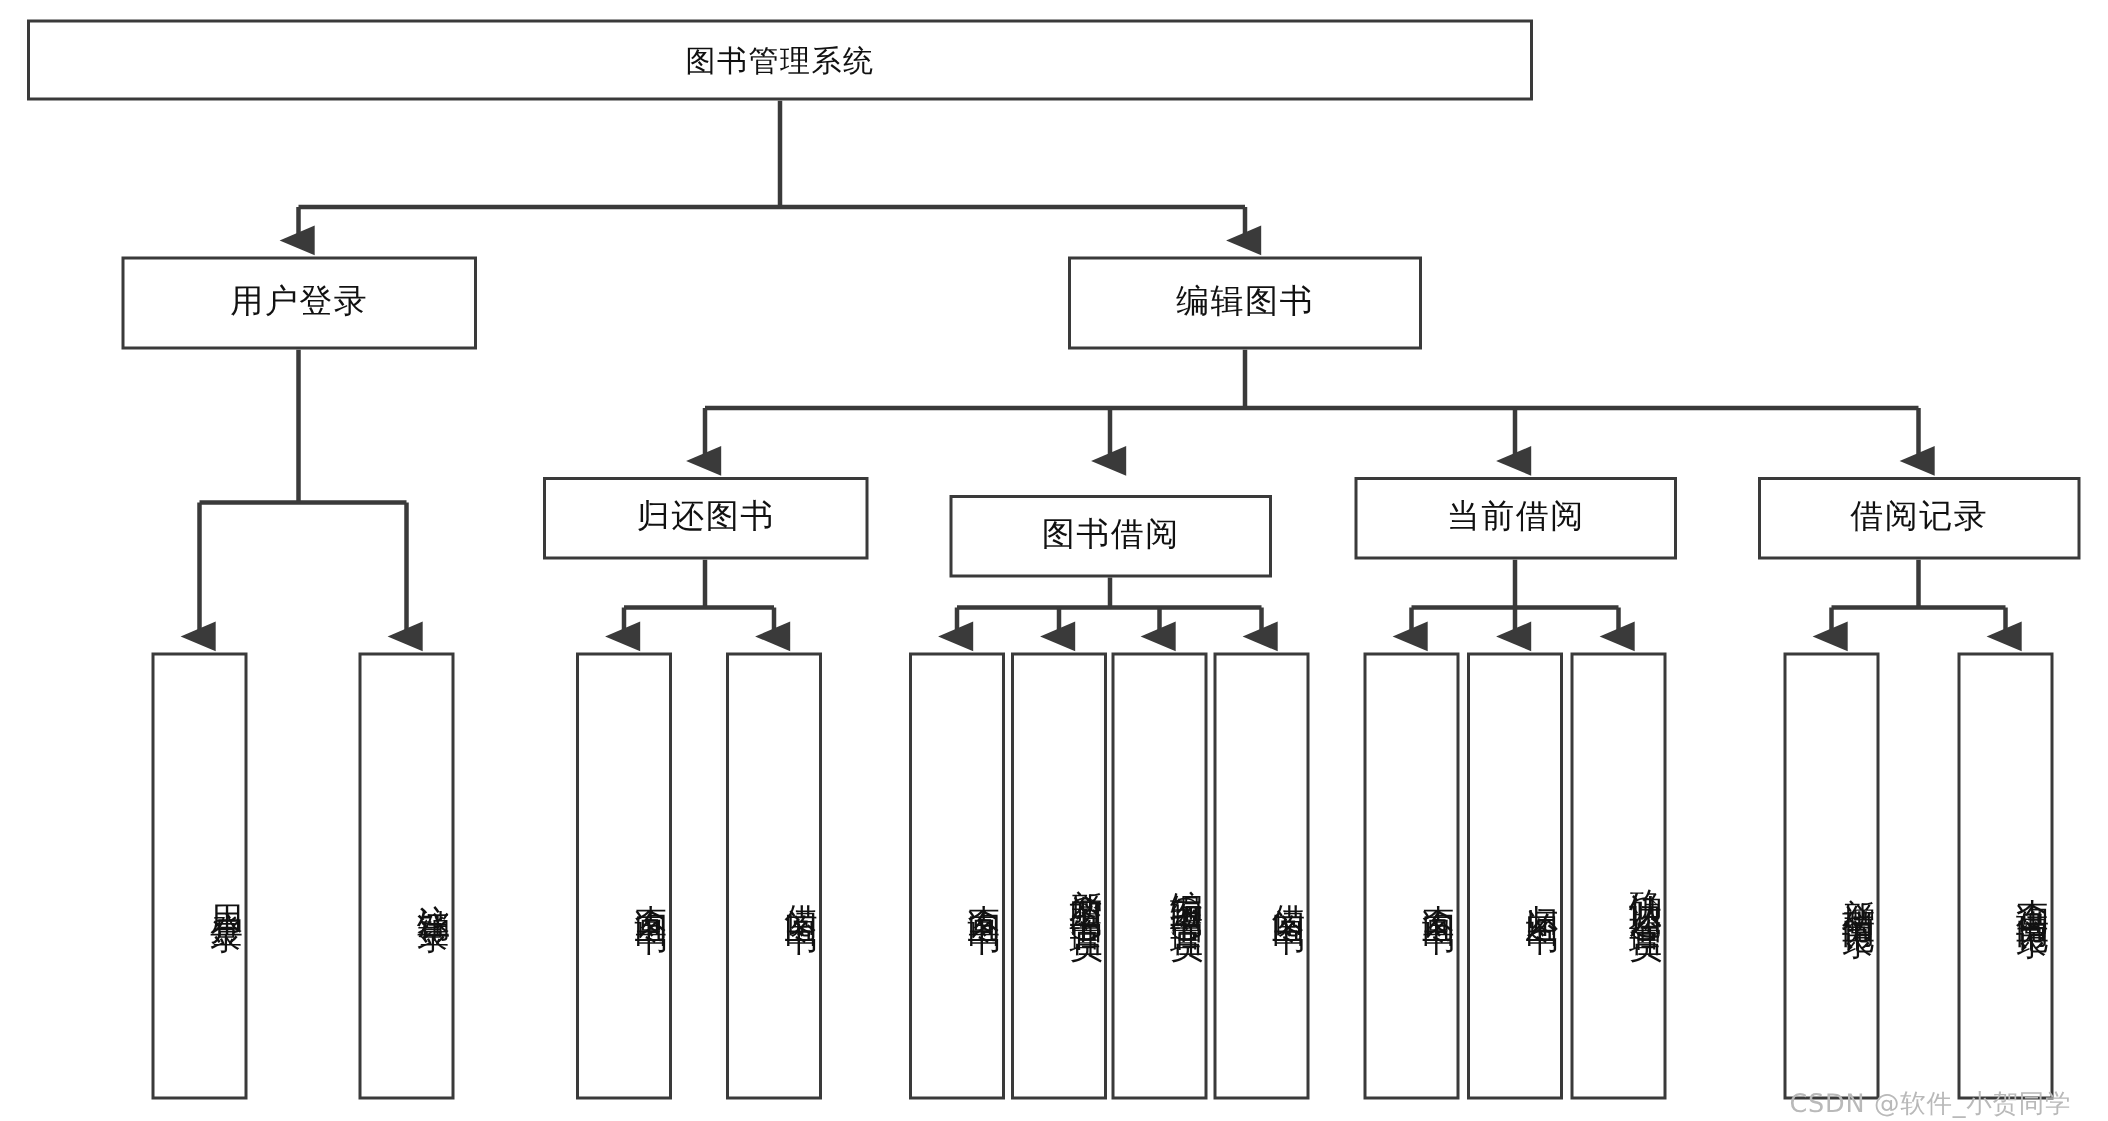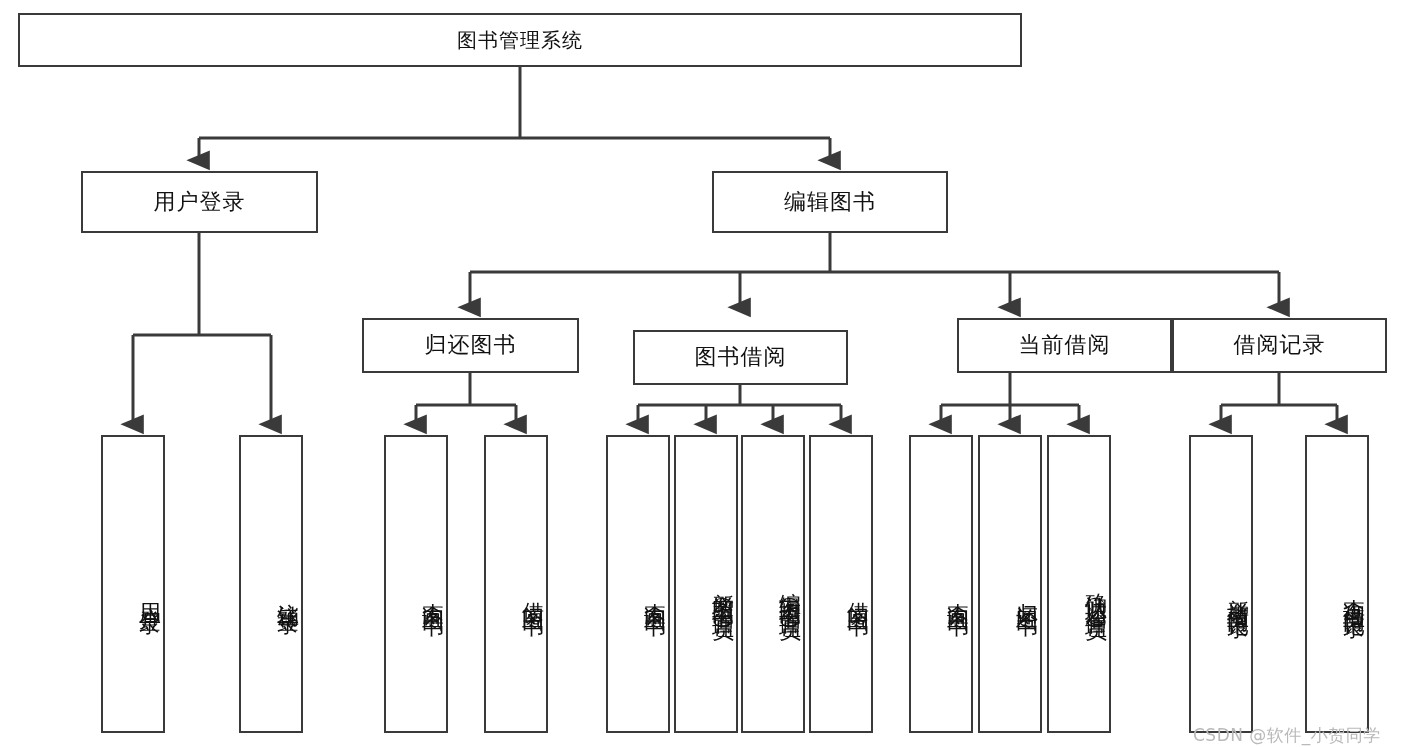--- a/index.html
+++ b/index.html
@@ -120,21 +120,21 @@
     </g>
   </svg>
 
   <div class="node horiz root" style="left:18px; top:13px; width:1004px; height:54px;">图书管理系统</div>
 
   <div class="node horiz" style="left:81px; top:171px; width:237px; height:62px;">用户登录</div>
   <div class="node horiz" style="left:712px; top:171px; width:236px; height:62px;">编辑图书</div>
 
   <div class="node horiz" style="left:362px; top:318px; width:217px; height:55px;">归还图书</div>
   <div class="node horiz" style="left:633px; top:318px; width:215px; height:55px;margin-top:12px;">图书借阅</div>
-  <div class="node horiz" style="left:957px; top:318px; width:215px; height:55px;">当前借阅</div>
+  <div class="node horiz" style="left:903px; top:318px; width:215px; height:55px;">当前借阅</div>
   <div class="node horiz" style="left:1172px; top:318px; width:215px; height:55px;">借阅记录</div>
 
   <div class="node vert" style="left:101px; top:435px; width:64px; height:298px;">用户登录</div>
   <div class="node vert" style="left:239px; top:435px; width:64px; height:298px;">注销登录</div>
 
   <div class="node vert" style="left:384px; top:435px; width:64px; height:298px;">查询图书</div>
   <div class="node vert" style="left:484px; top:435px; width:64px; height:298px;">借阅图书</div>
 
   <div class="node vert" style="left:606px; top:435px; width:64px; height:298px;">查询图书</div>
   <div class="node vert" style="left:674px; top:435px; width:64px; height:298px;">新增图书（管理员）</div>

